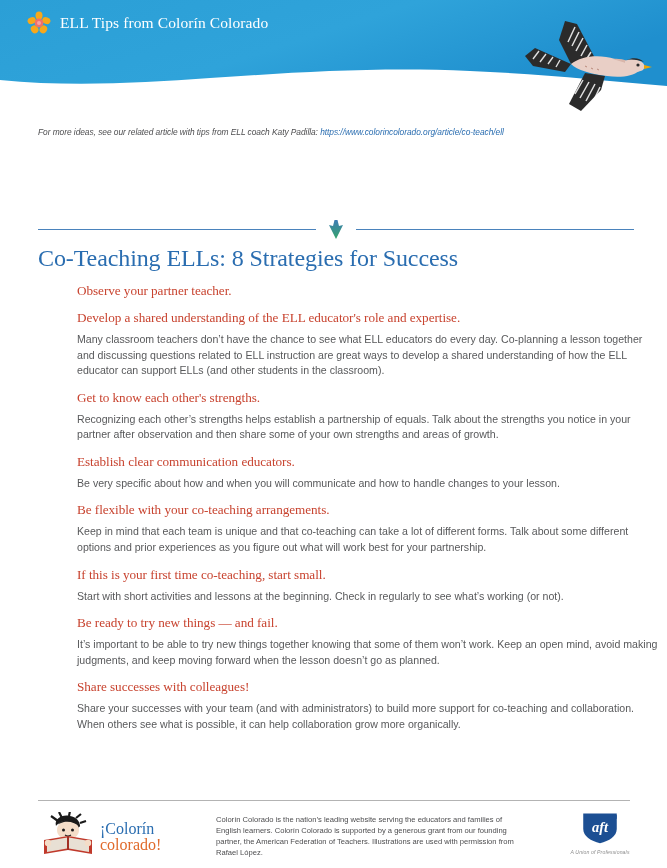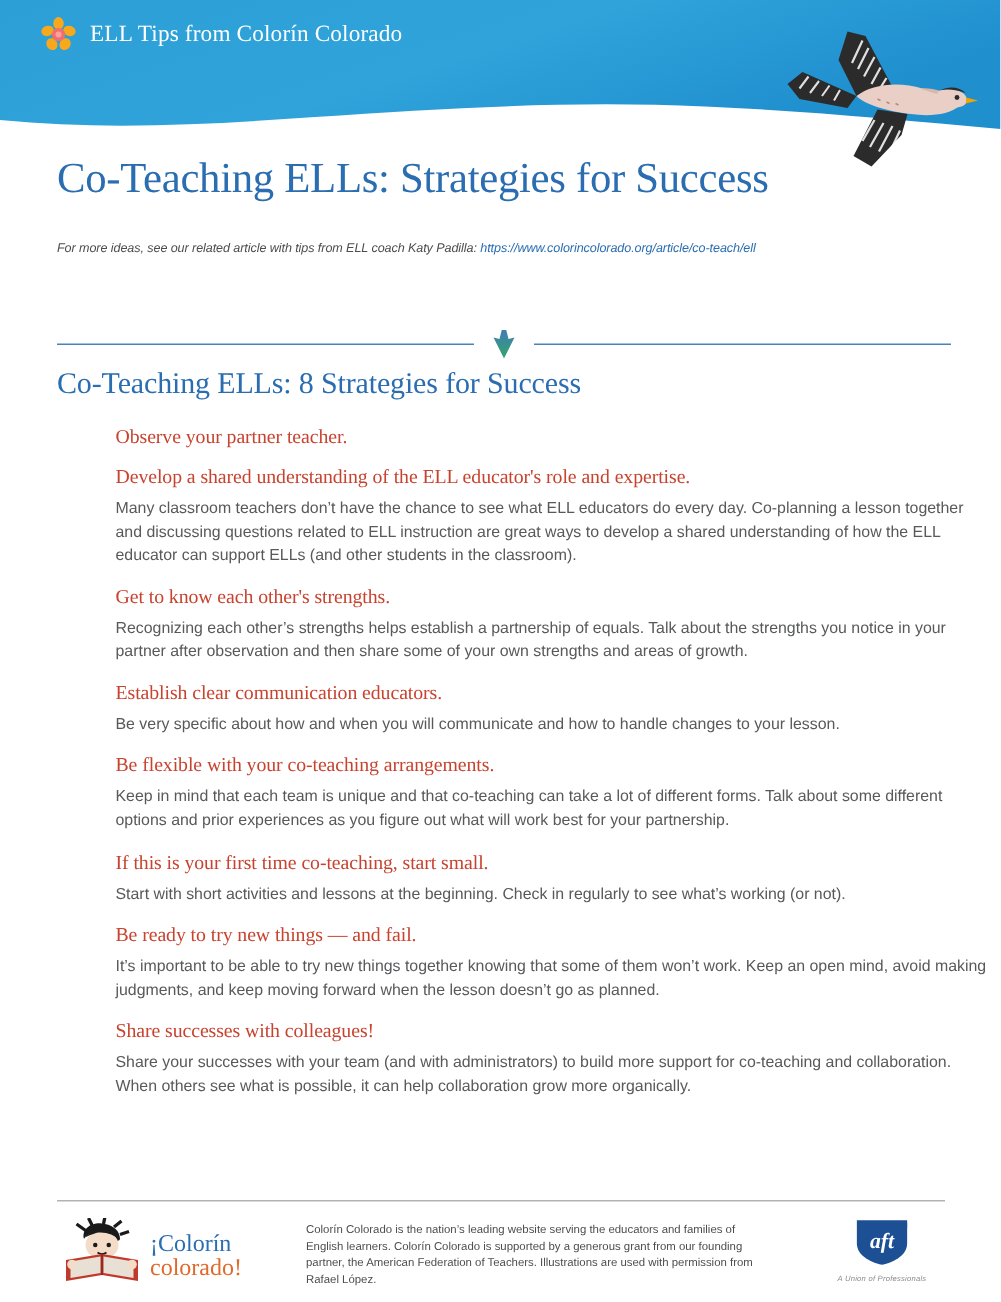--- a/index.html
+++ b/index.html
@@ -117,21 +117,21 @@
     height: 22px;
   }
 
   
   h2.section-title {
     position: absolute;
     top: 245px;
     left: 38px;
     font-family: "Liberation Serif", serif;
     font-weight: normal;
-    font-size: 20px;
+    font-size: 24px;
     color: #2a6db0;
     margin: 0;
     letter-spacing: -0.1px;
   }
 
   .tips {
     position: absolute;
     top: 283px;
     left: 38px;
     width: 600px;
@@ -177,21 +177,21 @@
     width: 138px;
     height: 46px;
     position: relative;
     flex: none;
   }
   .footer-text {
     font-size: 7.6px;
     line-height: 1.44;
     color: #4d4d4f;
     width: 310px;
-    margin-left: 0;
+    margin-left: 12px;
     margin-top: 3px;
     flex: none;
   }
   .aft-logo {
     margin-left: auto;
     width: 92px;
     text-align: center;
     flex: none;
   }
   .aft-tag {
@@ -251,21 +251,20 @@
 
       <path d="M72,55 L56,86 L68,93 L88,72 L92,58 Z" fill="#2b2b2b"></path>
       <path d="M70,62 L62,76 M76,64 L67,80 M82,66 L73,83 M87,69 L79,86" stroke="#ffffff" stroke-width="1.5" fill="none" opacity="0.85"></path>
 
       <path d="M72,48 L74,49 M78,50 L80,51 M84,51 L86,52" stroke="#b98a7c" stroke-width="1" fill="none"></path>
     </g>
   </svg>
 </div>
 
 <div class="content">
-  <h1 class="doc-title">Co-Teaching ELLs: Strategies for Success</h1>
   <p class="byline">
     <span>For more ideas, see our related article with tips from ELL coach Katy Padilla: </span><span class="url">https://www.colorincolorado.org/article/co-teach/ell</span>
   </p>
 </div>
 
 <div class="divider">
   <div class="rule rule-left"></div>
   <div class="rule rule-right"></div>
   <svg class="arrow" viewBox="0 0 28 22">
     <defs>

